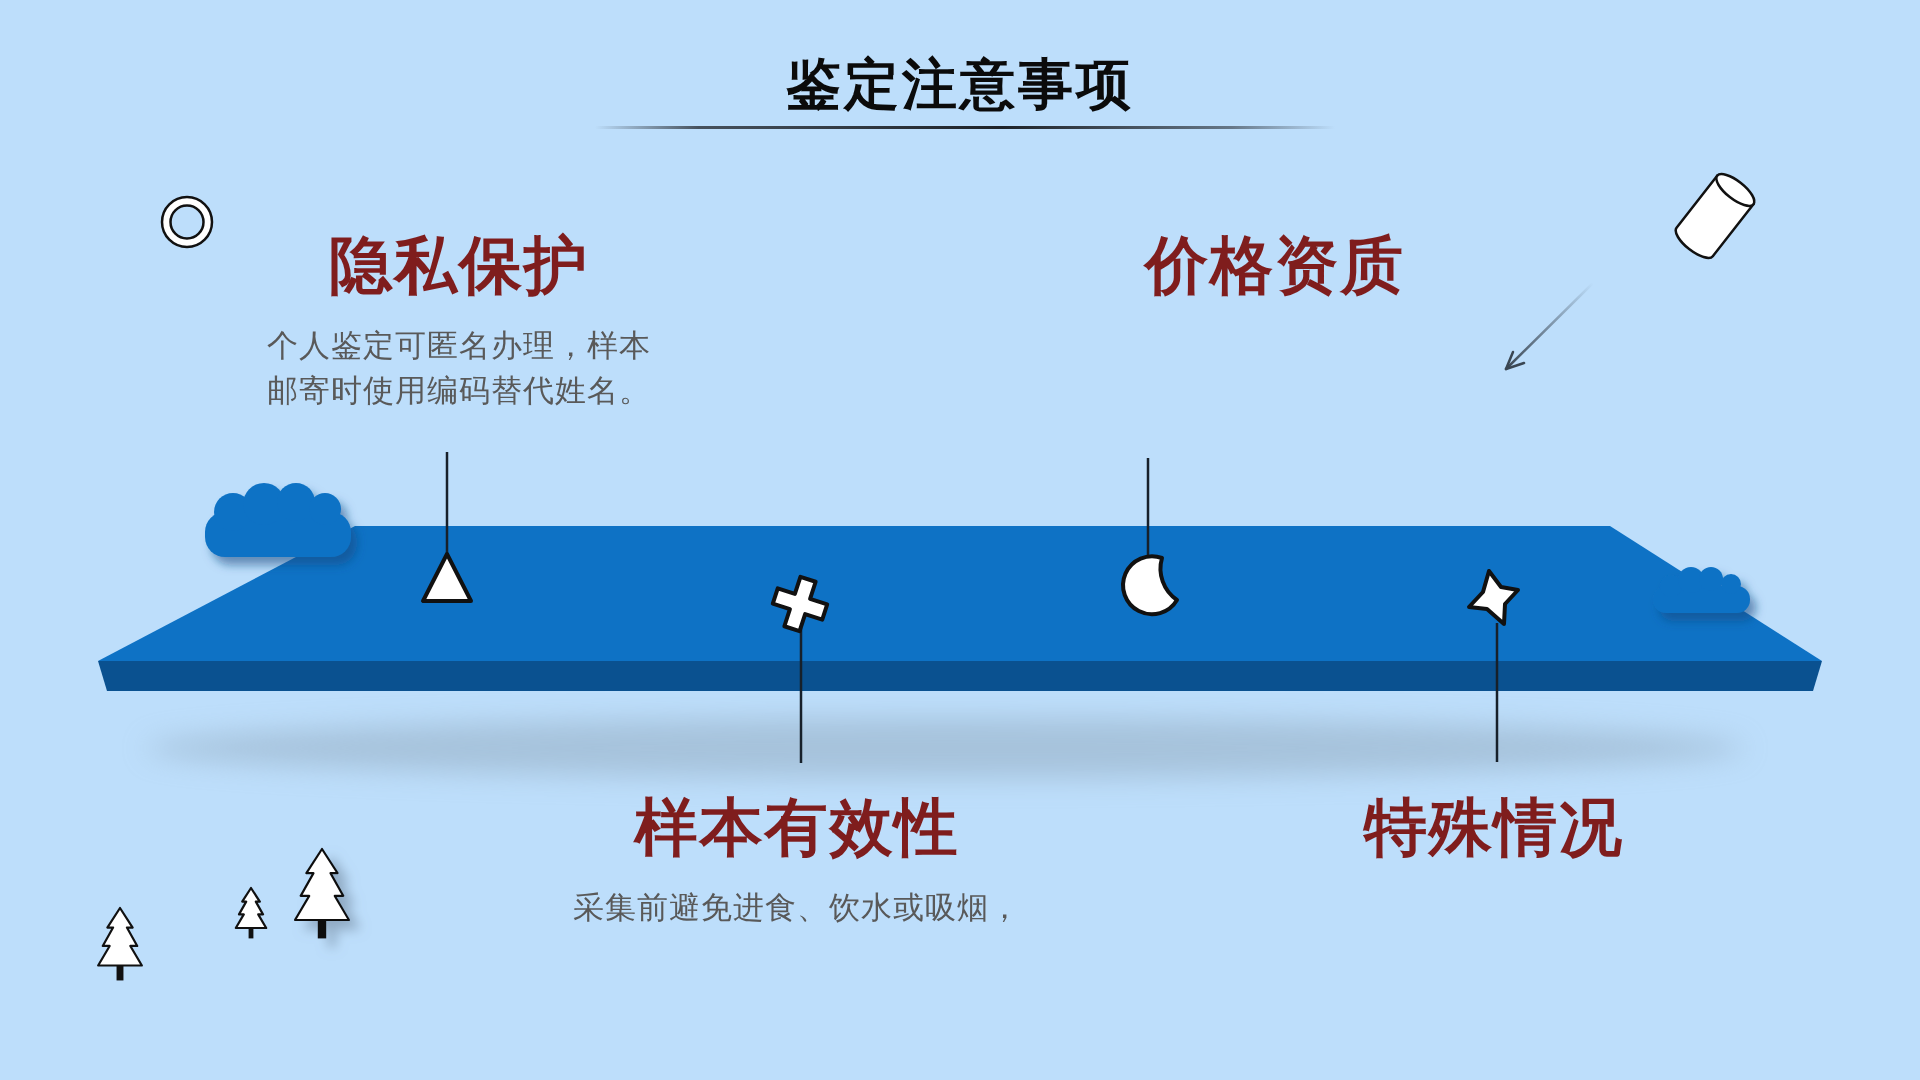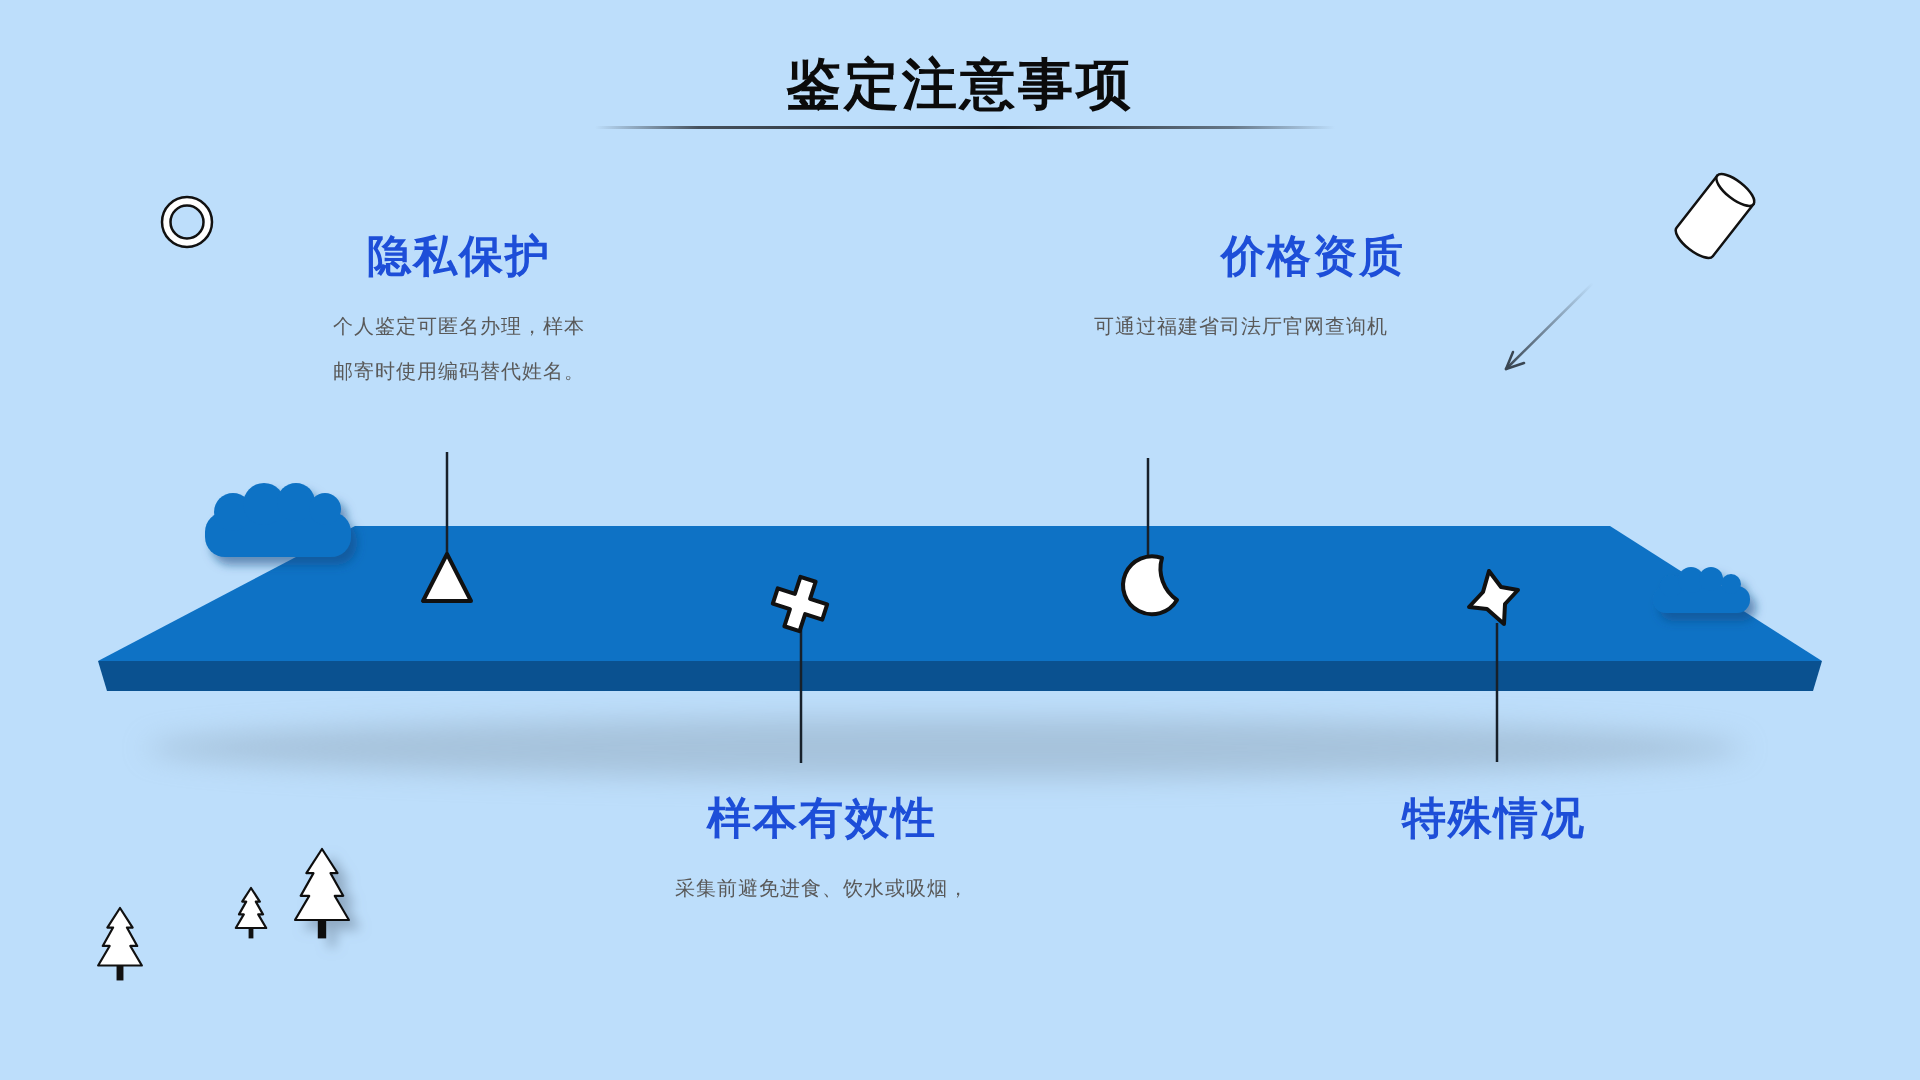--- a/index.html
+++ b/index.html
@@ -18,28 +18,28 @@
     letter-spacing:3px;margin:0;
   }
   .title-underline{
     position:absolute;top:126px;left:595px;width:740px;height:3px;
     background:linear-gradient(90deg,rgba(30,34,40,0) 0%,rgba(30,34,40,.75) 14%,#1d2228 55%,rgba(30,34,40,.55) 86%,rgba(30,34,40,0) 100%);
   }
   .scene{position:absolute;top:0;left:0;}
   .callout{position:absolute;width:520px;text-align:center;}
   .callout h2{
     margin:0 0 26px 0;
-    font-size:44px;font-weight:900;color:#1d4ed8;letter-spacing:2px;line-height:1;
+    font-size:63px;font-weight:900;color:#7f1d1d;letter-spacing:2px;line-height:1;
   }
   .callout p{
-    margin:17px;font-size:20px;line-height:45px;color:#595959;letter-spacing:1px;
+    margin:4px;font-size:31px;line-height:45px;color:#595959;letter-spacing:1px;
   }
   .co-1{left:199px;top:234px;}
   .co-2{left:885px;top:234px;text-align:right;}
-  .co-3{left:562px;top:796px;text-align:center;}
+  .co-3{left:537px;top:796px;text-align:center;}
   .co-4{left:1234px;top:796px;}
 </style>
 </head>
 <body>
 
 <div class="stage">
 
   <h1 class="page-title">鉴定注意事项</h1>
   <div class="title-underline"></div>
 
@@ -128,21 +128,21 @@
   </svg>
 
   <div class="callout co-1">
     <h2>隐私保护</h2>
     <p><span>个人鉴定可匿名办理，样本</span><br>
        <span>邮寄时使用编码替代姓名。</span></p>
   </div>
 
   <div class="callout co-2">
     <h2>价格资质</h2>
-    <p><span>可通过福建省司法厅官网查询机</span><br>
+    <p><br>
        </p>
   </div>
 
   <div class="callout co-3">
     <h2>样本有效性</h2>
     <p><span>采集前避免进食、饮水或吸烟，</span><br>
        </p>
   </div>
 
   <div class="callout co-4">

